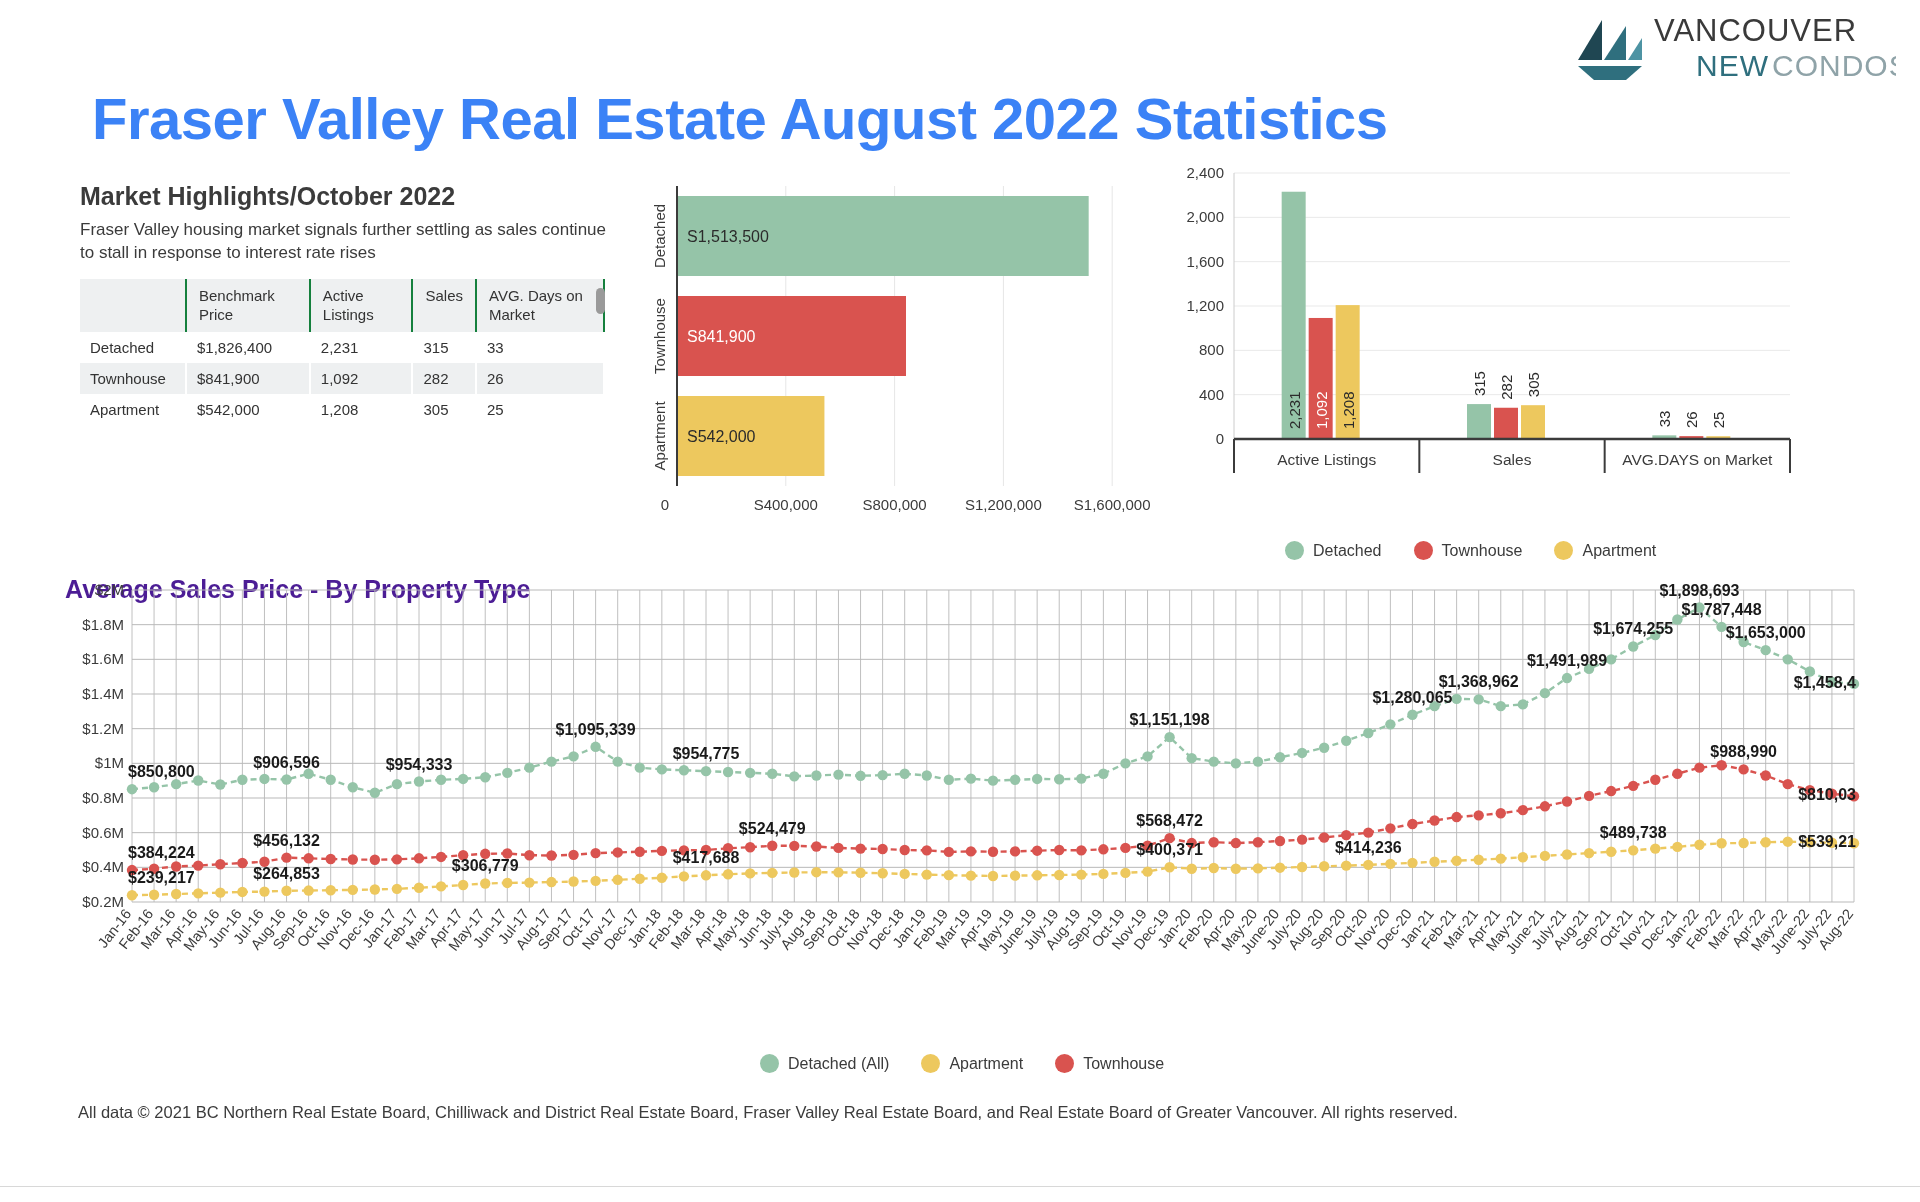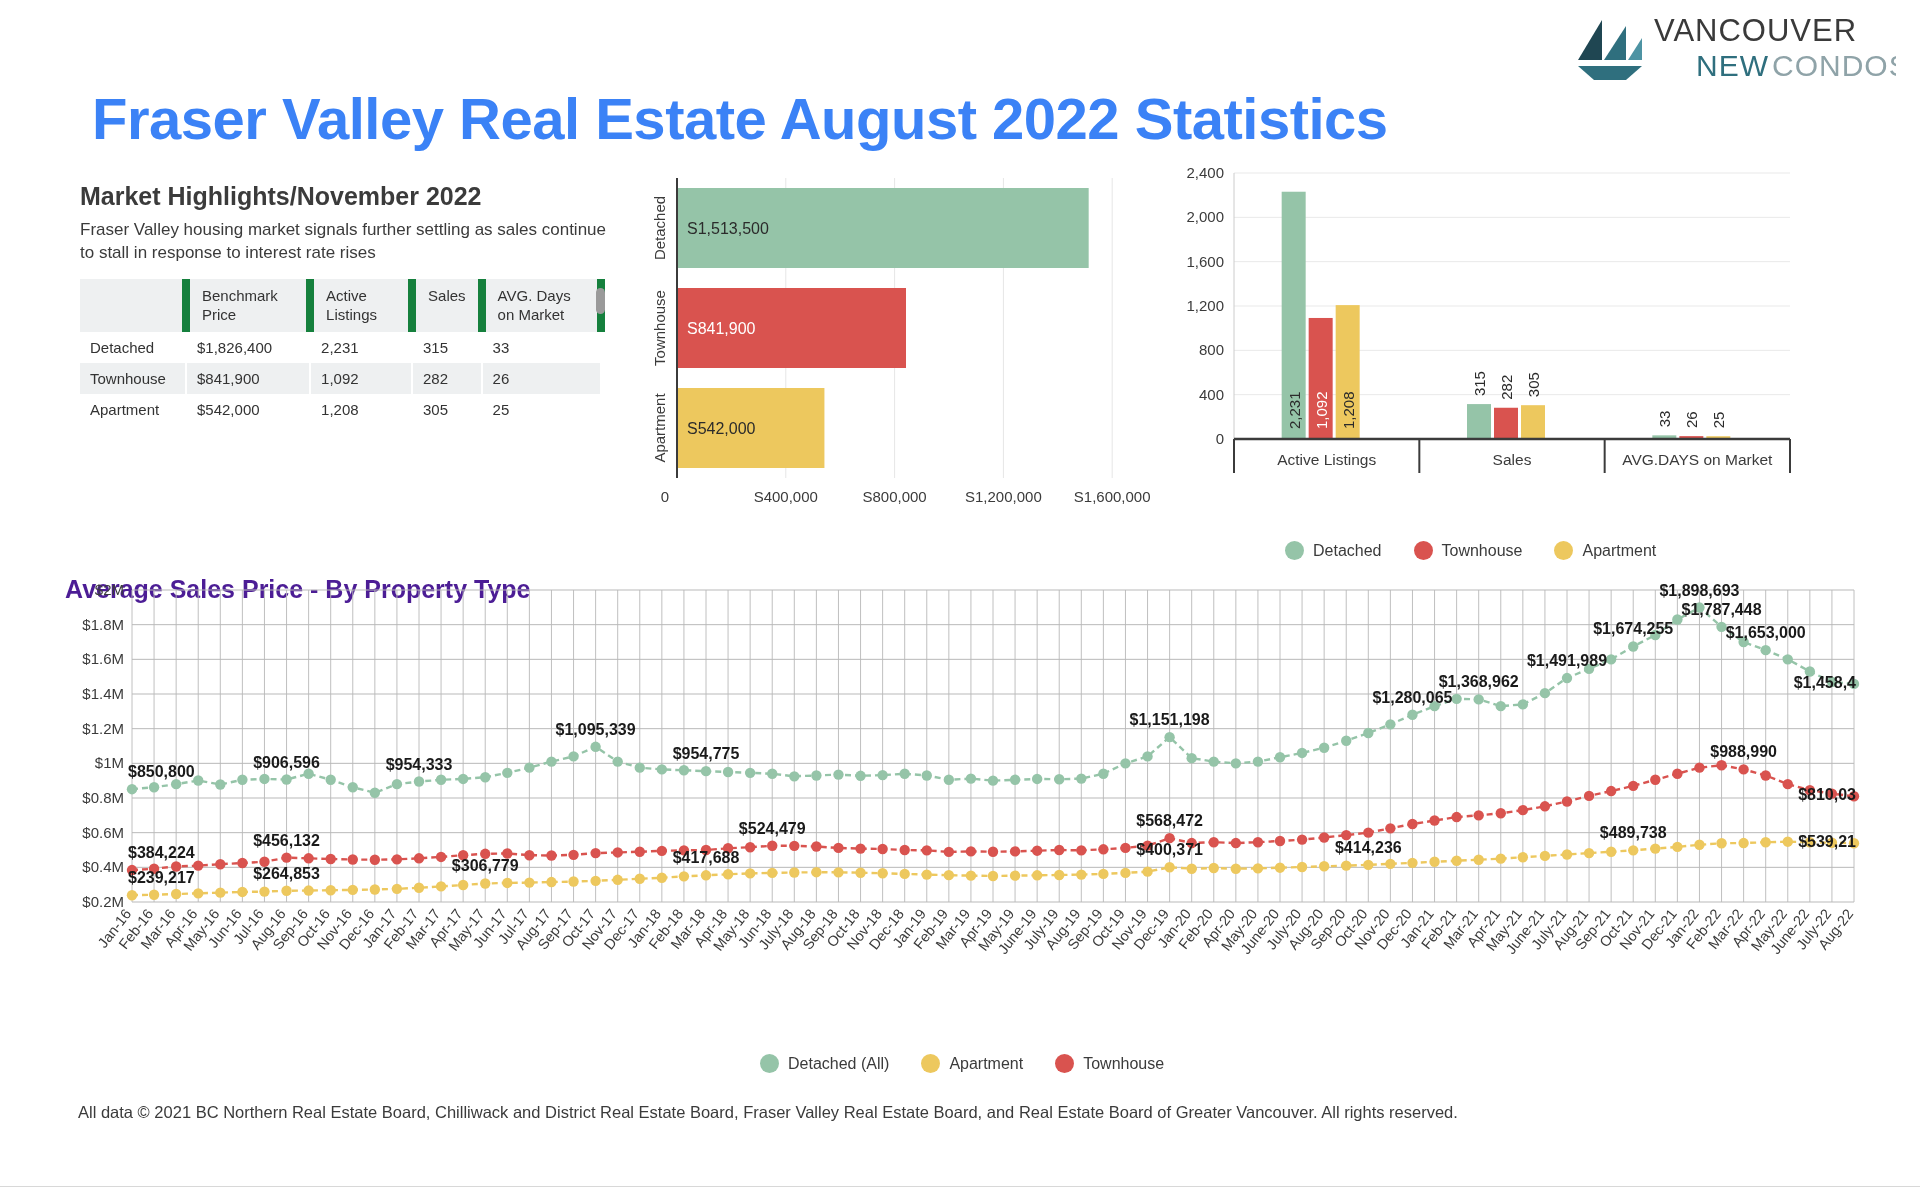--- a/index.html
+++ b/index.html
@@ -25,35 +25,35 @@
   }
 
   
   .highlights { position: absolute; left: 80px; top: 182px; width: 545px; }
   .hl-title { font-size: 25px; font-weight: bold; color: #3b3b3b; margin-bottom: 8px; }
   .hl-sub { font-size: 17px; color: #3b3b3b; line-height: 1.35; width: 540px; }
   table.hl-table { border-collapse: collapse; margin-top: 14px; width: 525px; font-size: 15px; }
   table.hl-table th {
     background: #eef0f1; font-weight: normal; text-align: left;
     padding: 8px 12px; vertical-align: top; color:#333; line-height:1.25;
-    border-right: 8px solid #15803d;
+    border-right: 2px solid #15803d;
   }
   table.hl-table th.first { width: 106px; }
   table.hl-table td {
     padding: 7px 10px; text-align: left; color: #333; border-right: 2px solid #ffffff;
   }
   table.hl-table tr.alt td { background: #eef0f1; }
   table.hl-table td.rowhead { font-weight: normal; }
   .scroll-pill {
     position:absolute; left: 596px; top: 288px; width: 9px; height: 26px;
     background: #9a9a9a; border-radius: 5px;
   }
 
   
-  .hbar { position: absolute; left: 635px; top: 174px; width: 530px; height: 350px; }
+  .hbar { position: absolute; left: 635px; top: 182px; width: 530px; height: 350px; }
 
   
   .gcol { position: absolute; left: 1180px; top: 155px; width: 620px; height: 350px; }
 
   
   .legend-row {
     position: absolute; display: flex; align-items: center; gap: 10px;
     font-size: 16px; color: #3b3b3b;
   }
   .legend-item { display: flex; align-items: center; gap: 9px; margin-right: 22px; }
@@ -88,21 +88,21 @@
       </g>
       <text x="78" y="33" font-family="Liberation Sans, sans-serif" font-size="31" fill="#3a3a3a" letter-spacing="1">VANCOUVER</text>
       <text x="120" y="68" font-family="Liberation Sans, sans-serif" font-size="30" fill="#2f6f7e" letter-spacing="1">NEW</text>
       <text x="196" y="68" font-family="Liberation Sans, sans-serif" font-size="30" fill="#8fa3a8" letter-spacing="1">CONDOS</text>
     </svg>
   </div>
 
   <div class="main-title">Fraser Valley Real Estate August 2022 Statistics</div>
 
   <div class="highlights">
-    <div class="hl-title">Market Highlights/November 2022</div>
+    <div class="hl-title">Market Highlights/October 2022</div>
     <div class="hl-sub">Fraser Valley housing market signals further settling as sales continue to stall in response to interest rate rises</div>
 
     <table class="hl-table">
       <thead>
         <tr>
           <th class="first"></th>
           <th>Benchmark Price</th>
           <th>Active Listings</th>
           <th>Sales</th>
           <th>AVG. Days on Market</th>

